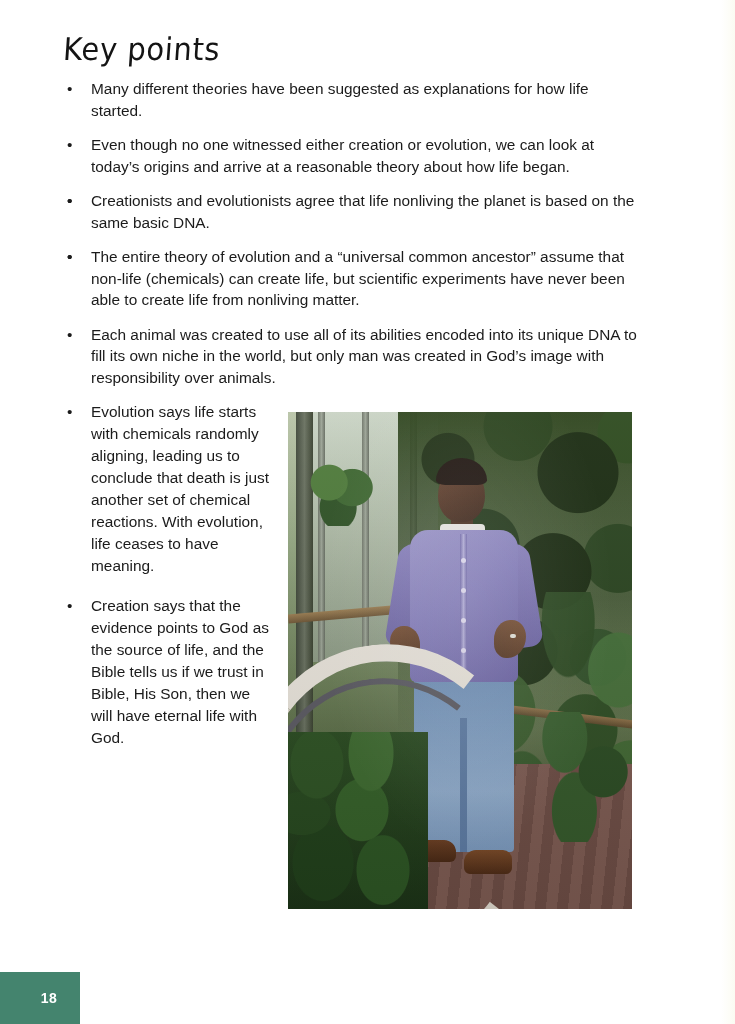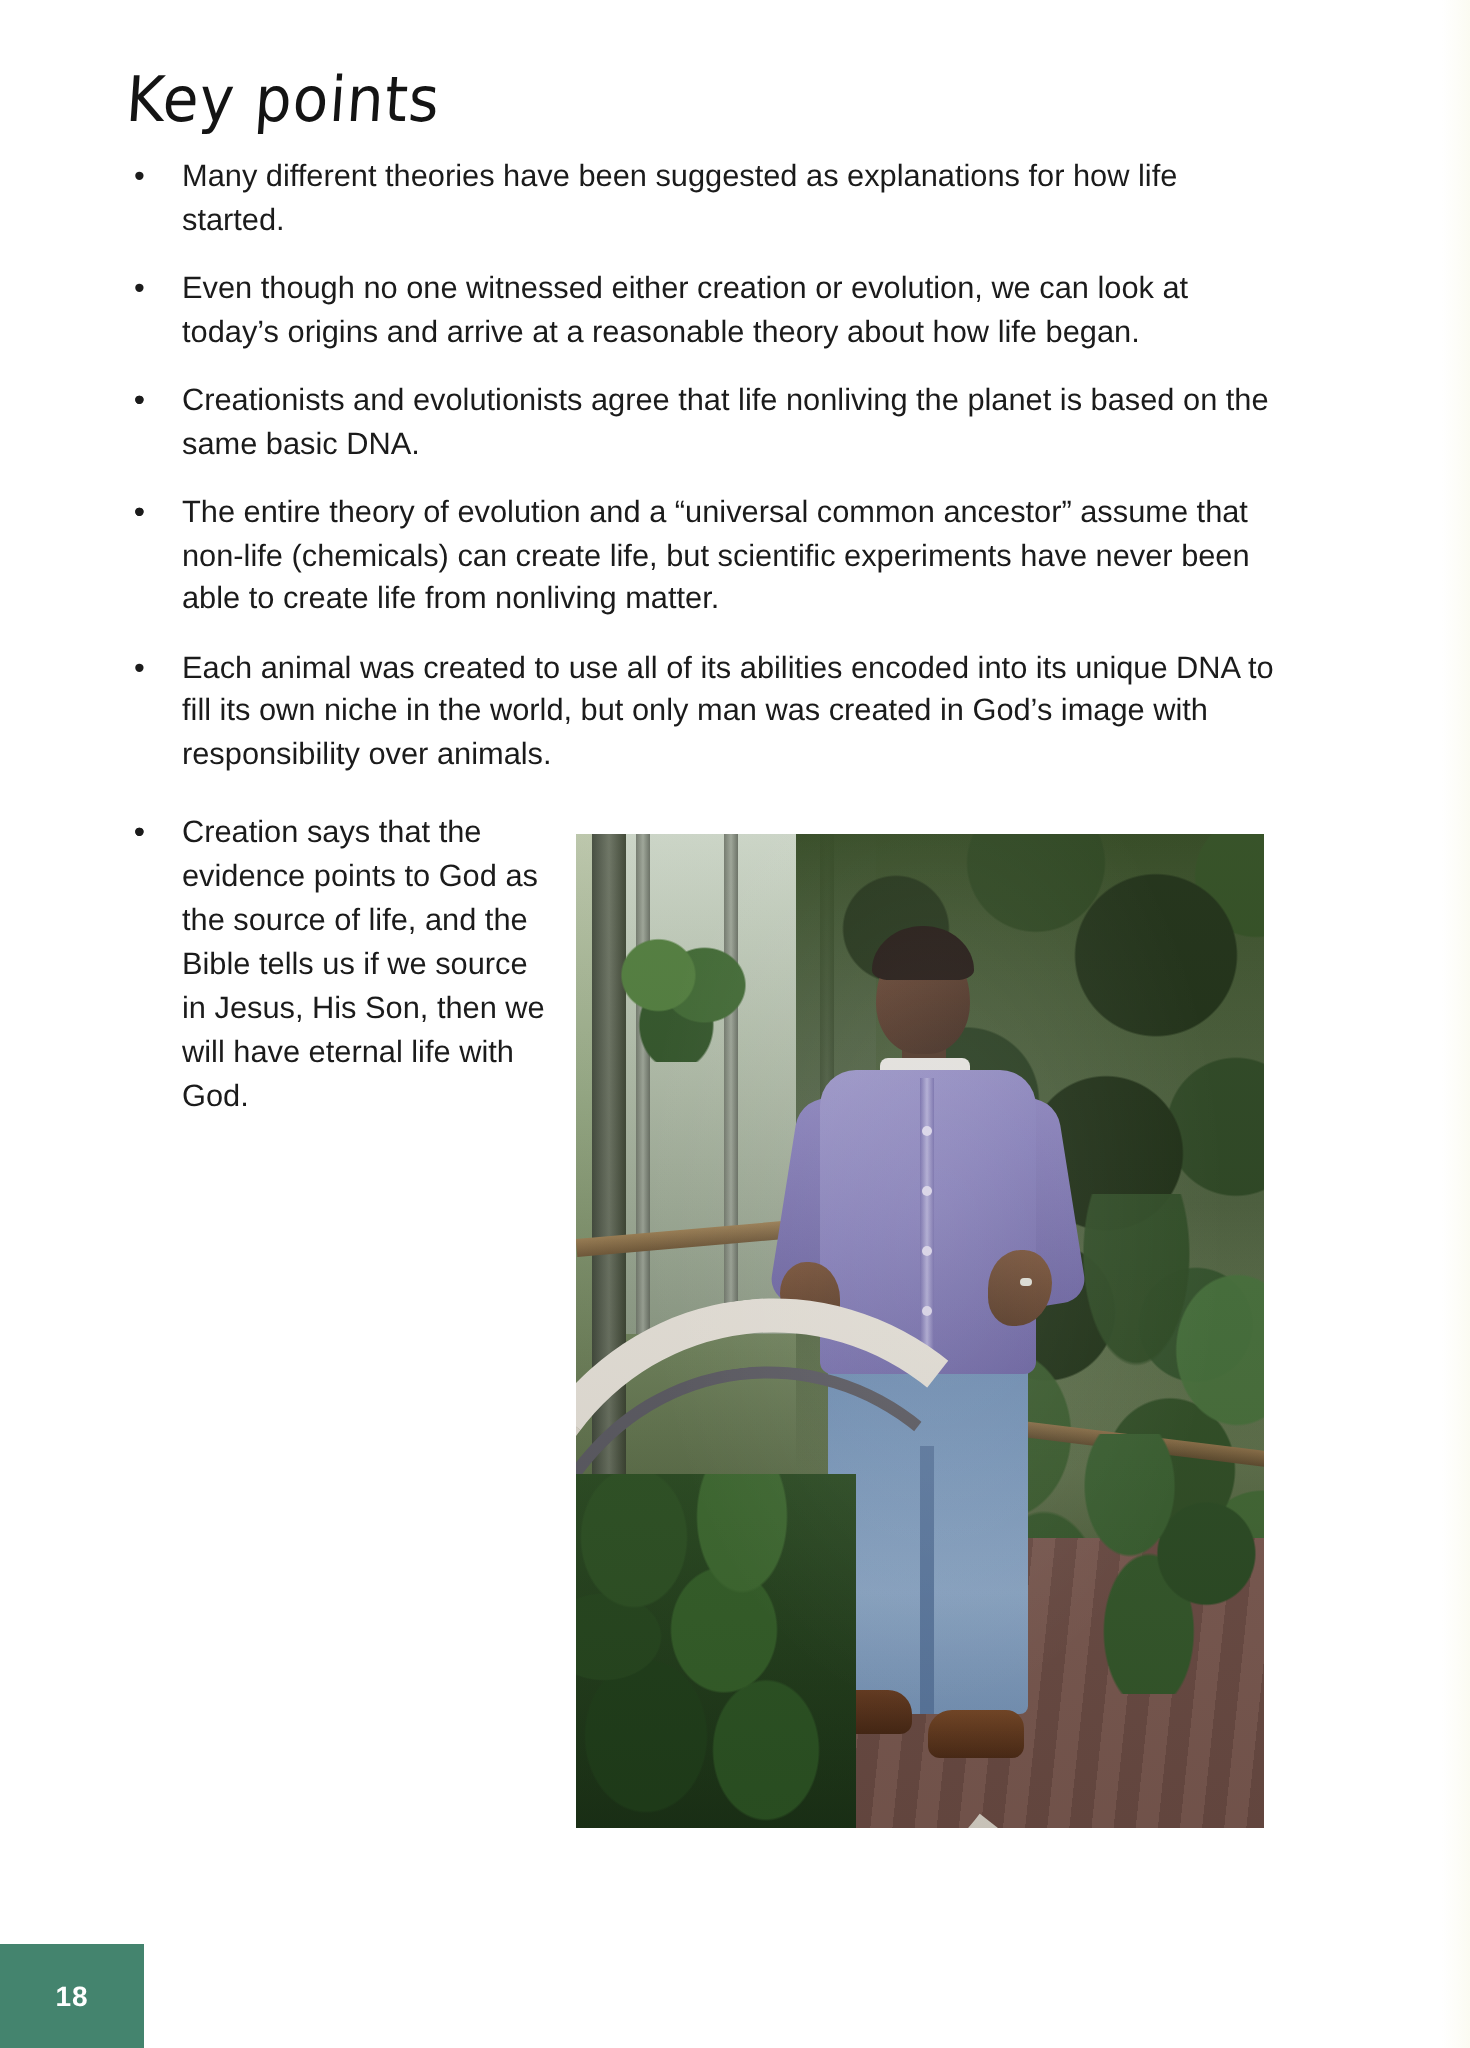--- a/index.html
+++ b/index.html
@@ -112,30 +112,31 @@
     font-size: 15.4px;
     line-height: 22px;
     color: #1b1b1b;
   }
 
   
   .page-number {
     position: absolute;
     left: 0;
     bottom: 0;
-    width: 72px;
+    width: 62px;
     height: 52px;
     background: #44846e;
     color: #ffffff;
     font-size: 14px;
     font-weight: bold;
     display: flex;
     align-items: center;
     justify-content: center;
     letter-spacing: 0.5px;
+    padding-left: 18px;
   }
 
   
   .ph { position: absolute; }
 
   
   .ph-sky {
     left: 0; top: 0; width: 344px; height: 497px;
     background:
       linear-gradient(to bottom, #b9c4a8 0%, #93a681 26%, #6d8059 52%, #4b5c38 78%, #3b4a2c 100%);
@@ -389,24 +390,25 @@
         <span class="bullet-dot">•</span>
         <span>Each animal was created to use all of its abilities encoded into its unique DNA to fill its own niche in the world, but only man was created in God’s image with responsibility over animals.</span>
       </li>
     </ul>
 
     <div class="wrap-section">
 
       <ul class="bullets-narrow">
         <li>
           <span class="bullet-dot">•</span>
+          <span>Evolution says life starts with chemicals randomly aligning, leading us to conclude that death is just another set of chemical reactions. With evolution, life ceases to have meaning.</span>
         </li>
         <li>
           <span class="bullet-dot">•</span>
-          <span>Creation says that the evidence points to God as the source of life, and the Bible tells us if we source in Jesus, His Son, then we will have eternal life with God.</span>
+          <span>Creation says that the evidence points to God as the source of life, and the Bible tells us if we trust in Bible, His Son, then we will have eternal life with God.</span>
         </li>
       </ul>
 
       <div class="photo">
         <div class="ph ph-sky"></div>
         <div class="ph ph-glass"></div>
         <div class="ph ph-mullion ph-frame-left"></div>
         <div class="ph ph-mullion ph-frame-mid"></div>
         <div class="ph ph-mullion ph-frame-right"></div>
         <div class="ph ph-post"></div>

